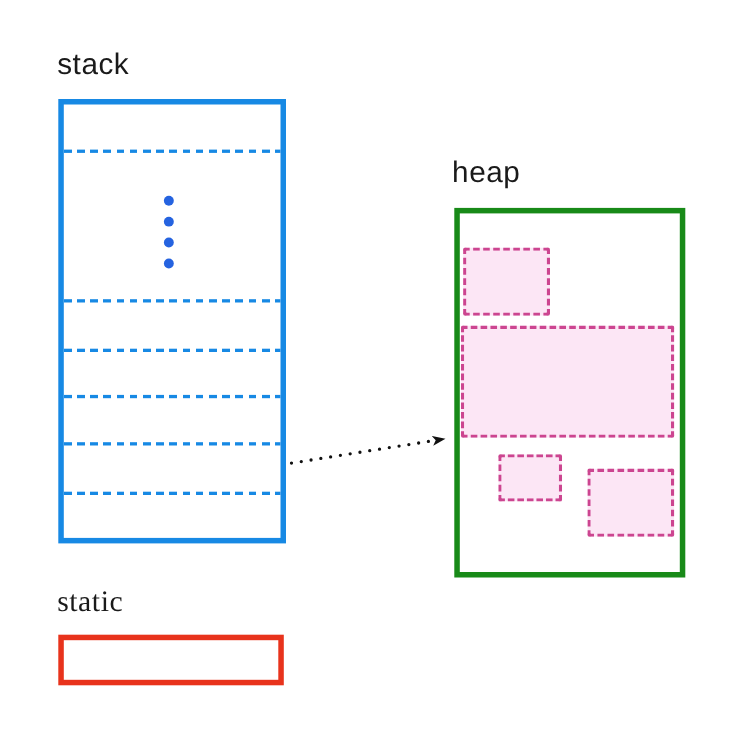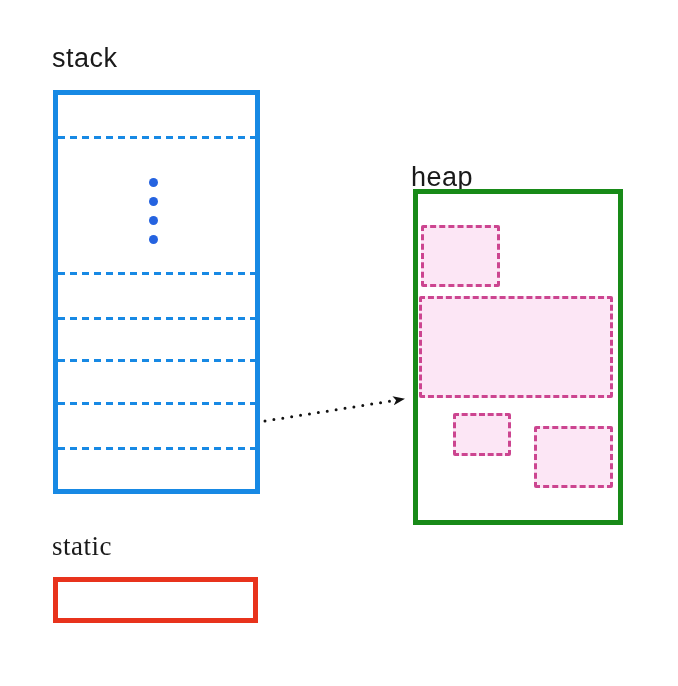--- a/index.html
+++ b/index.html
@@ -17,21 +17,21 @@
     padding-left: 28px;
   }
   .label {
     position: absolute;
     font-size: 27px;
     line-height: 1.1;
     color: var(--label-text, #1a1a1a);
     letter-spacing: 0.5px;
   }
   .stack-label  { left: 52px;  top: 44px;  }
-  .heap-label   { left: 411px; top: 142px; margin-top: 21px; }
+  .heap-label   { left: 411px; top: 142px; }
   .static-label { left: 52px;  top: 532px; font-family: Liberation Serif, serif; }
 
   .stack-box {
     position: absolute;
     left: 53px; top: 90px;
     width: 207px; height: 404px;
     border: 5px solid var(--stack-border, #1789e4);
     box-sizing: border-box;
   }
   .frame-divider {

